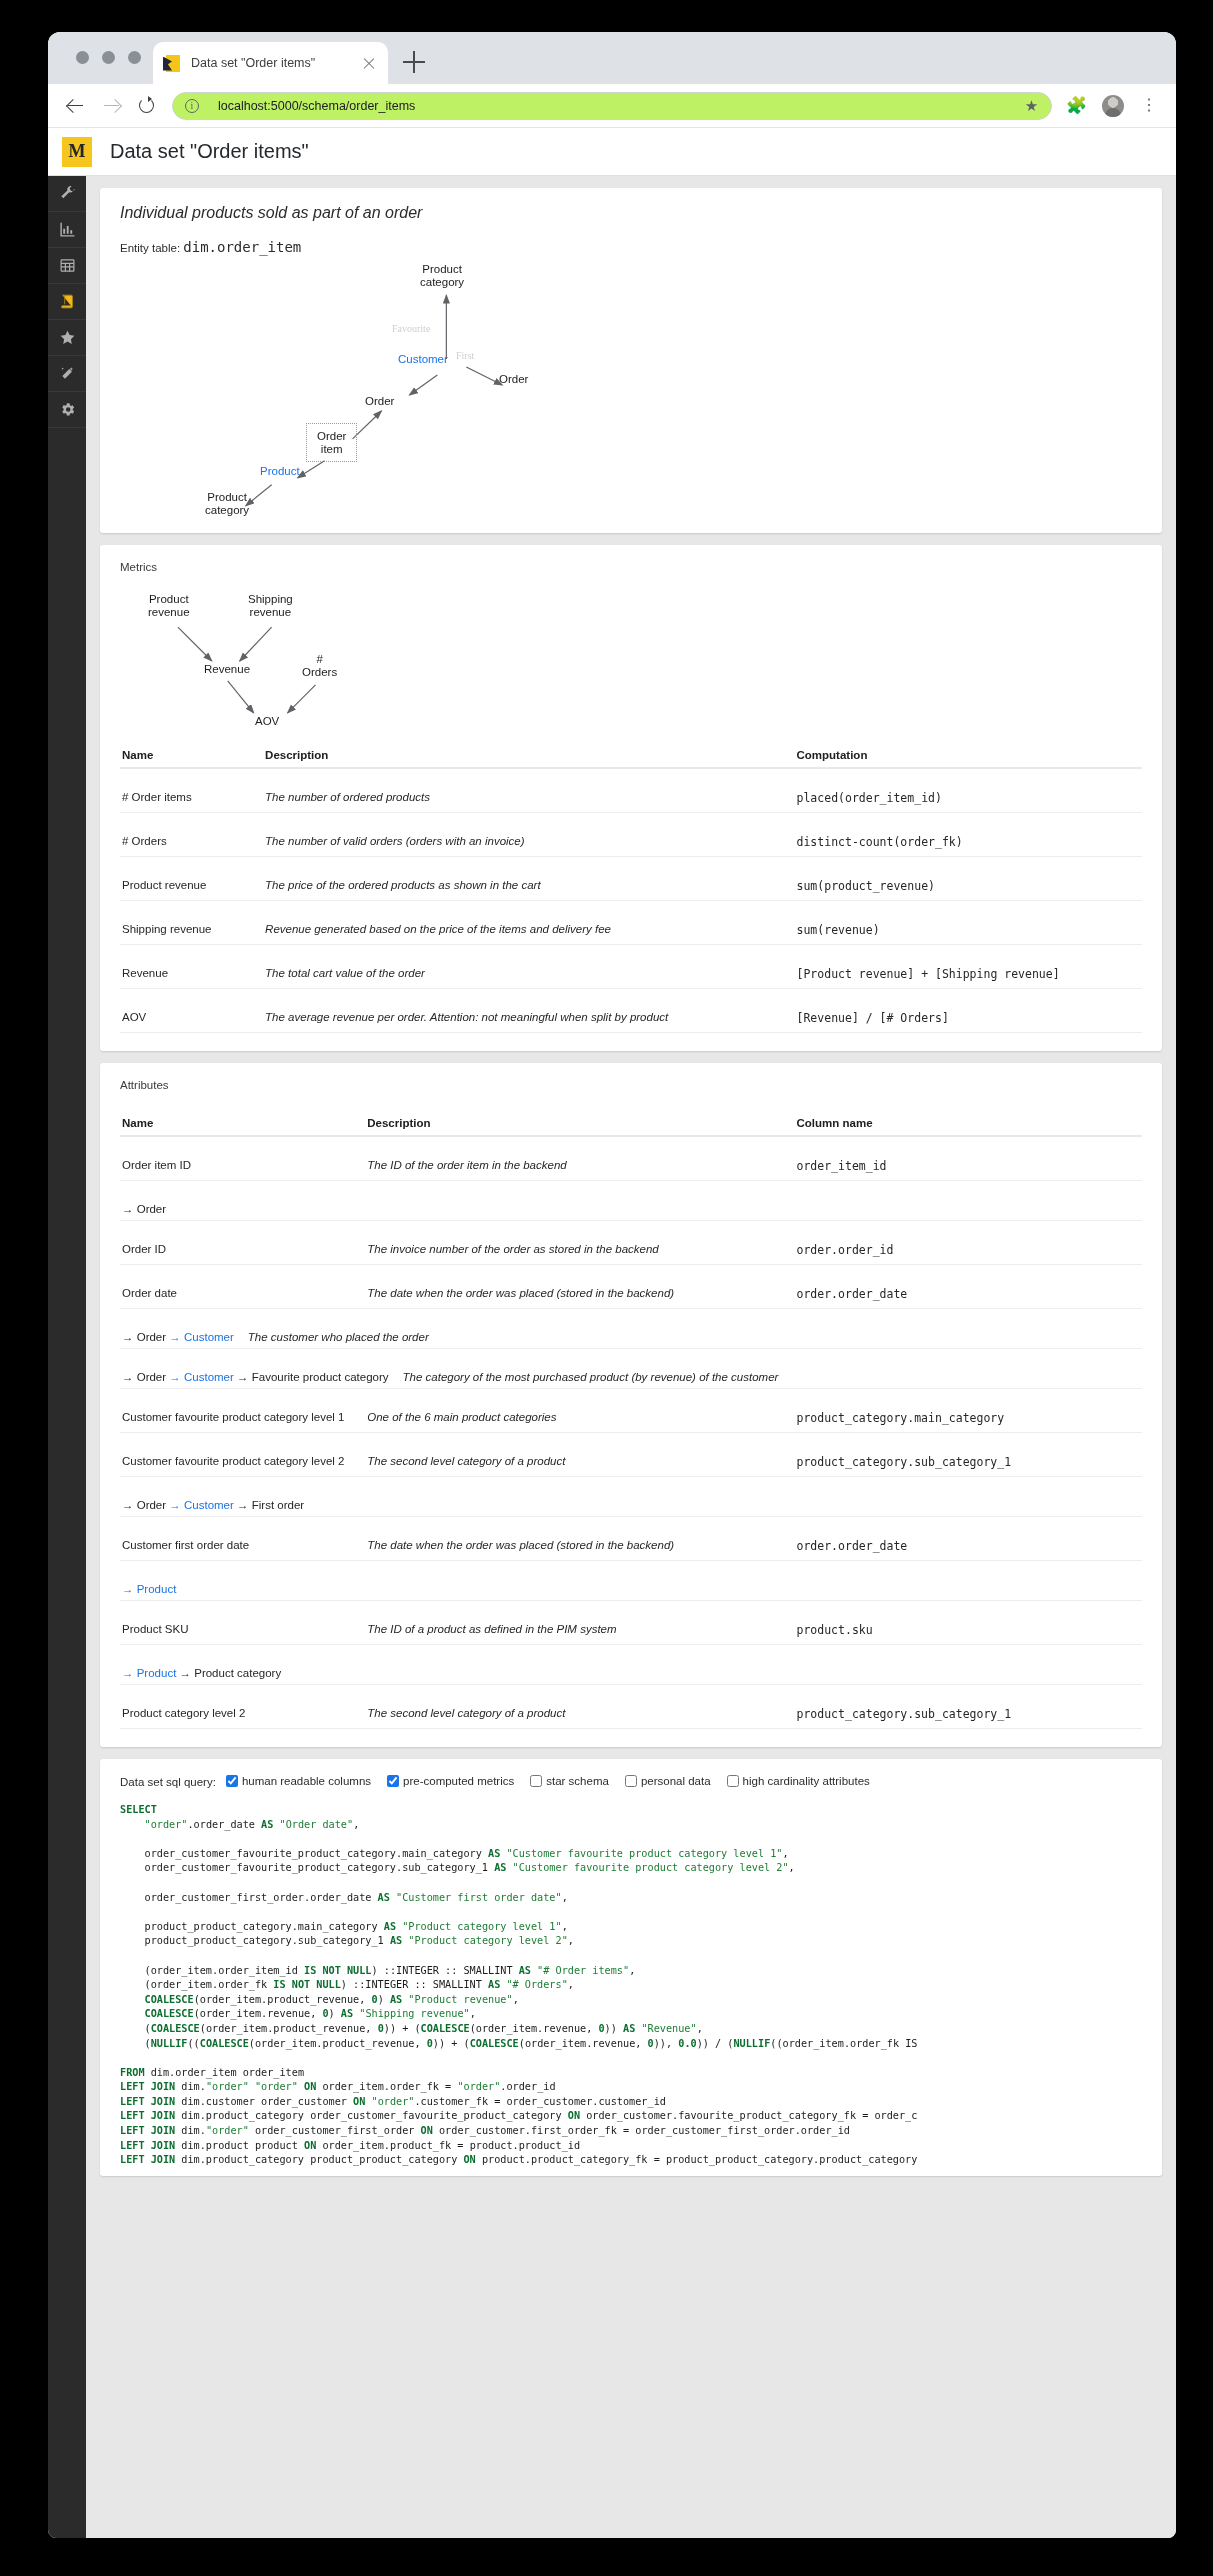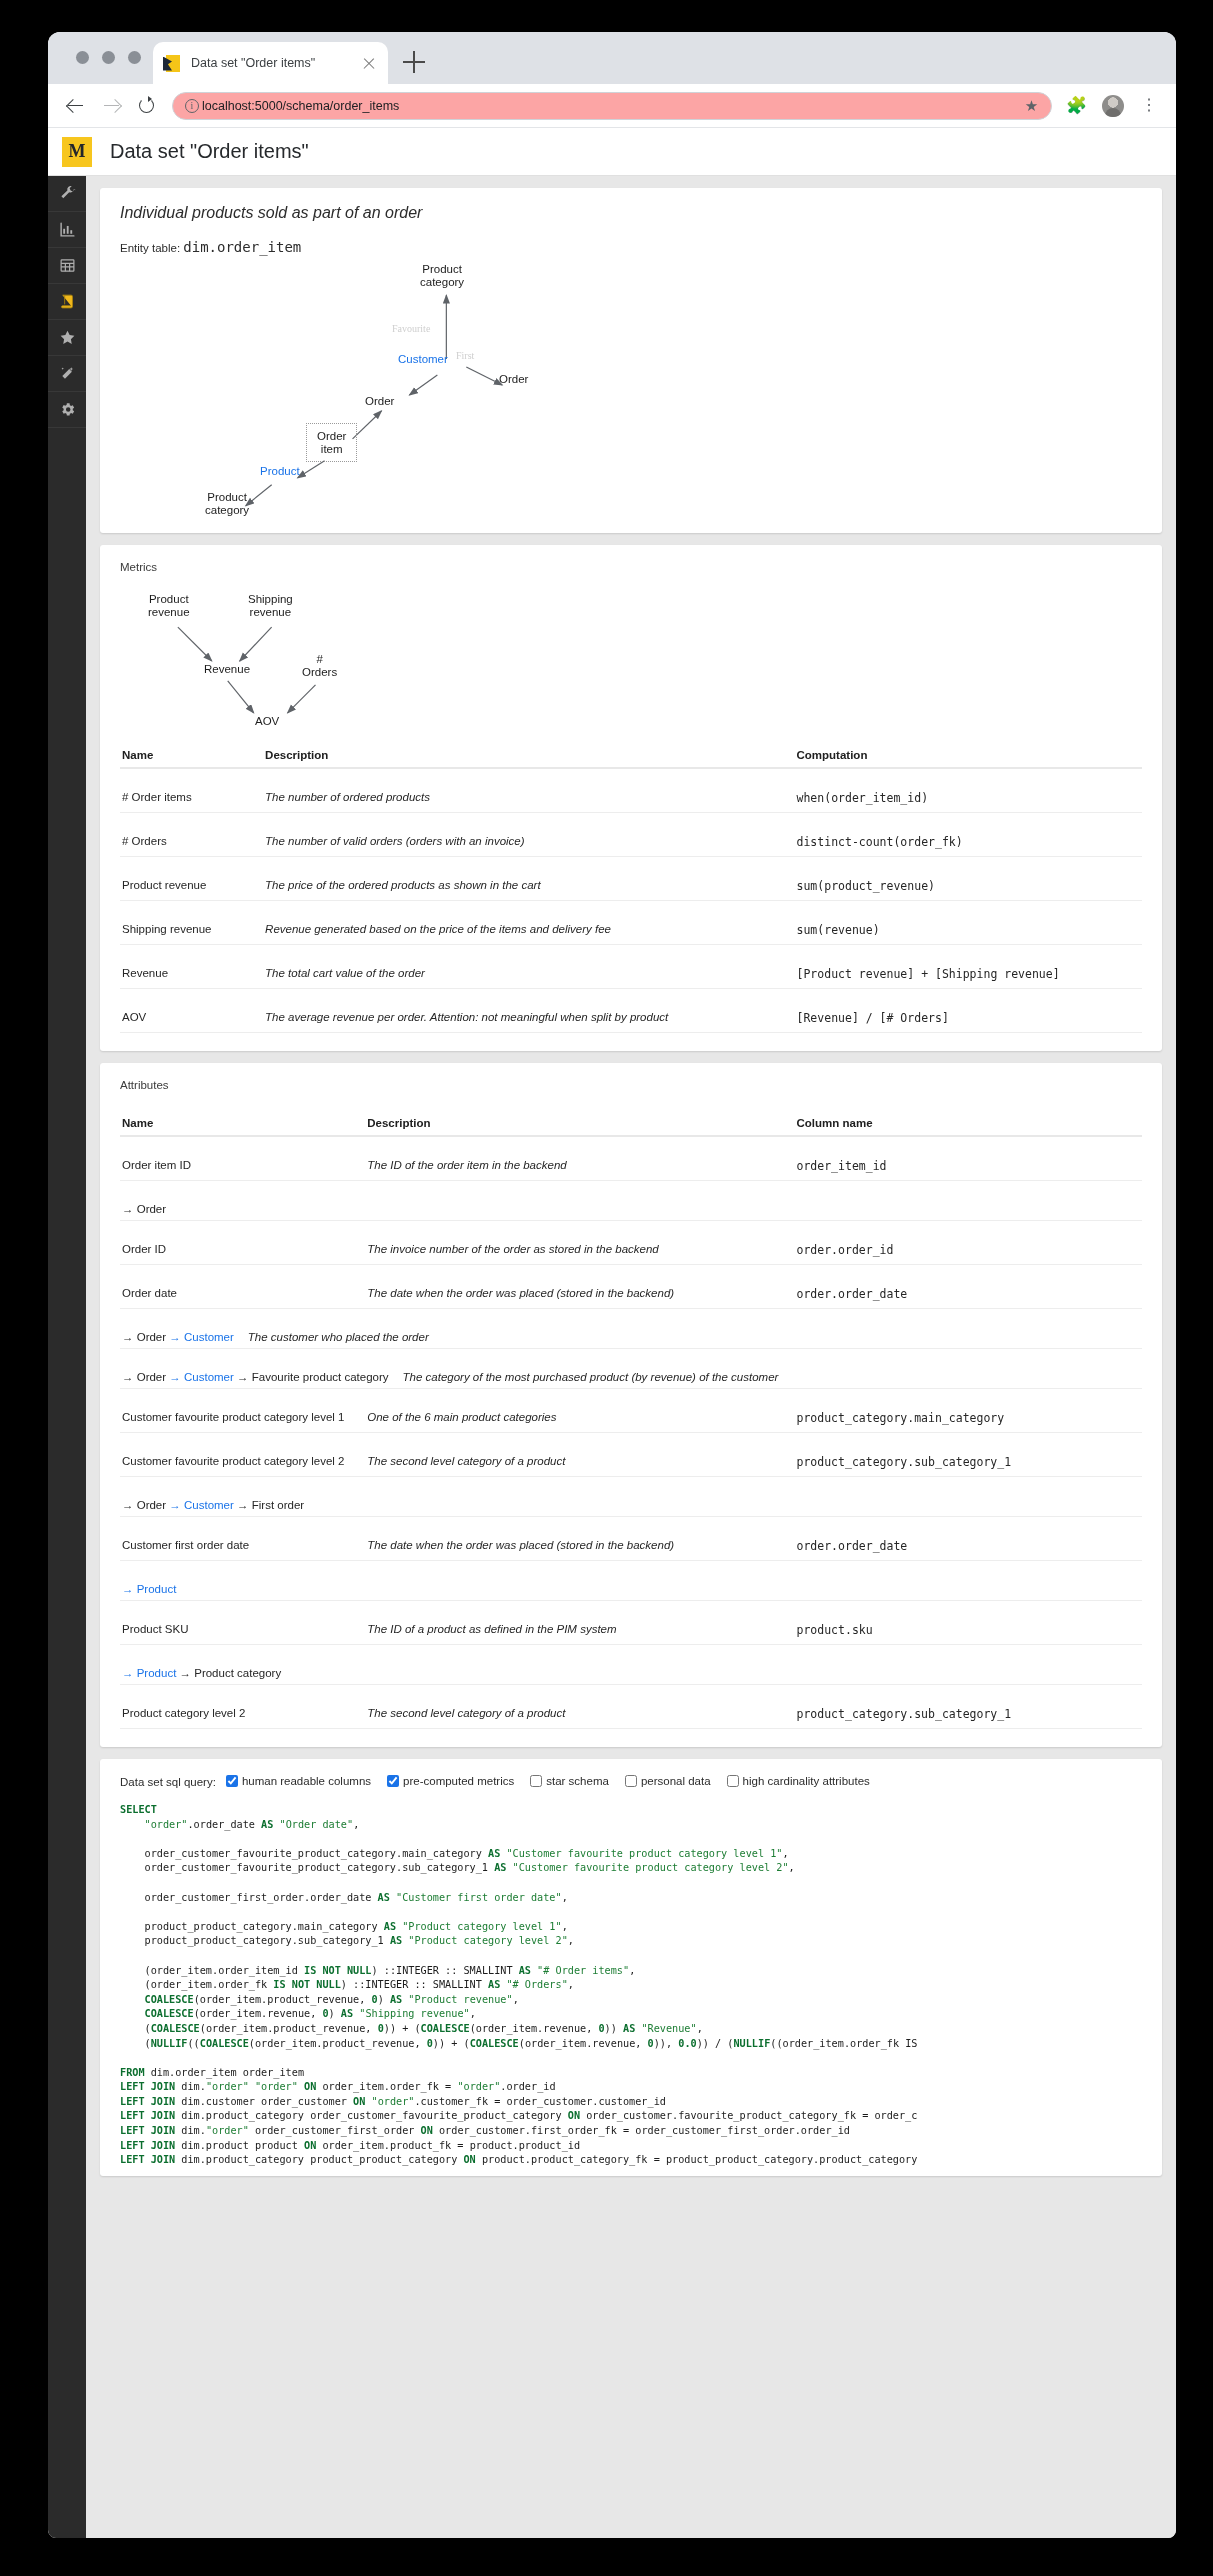--- a/index.html
+++ b/index.html
@@ -77,22 +77,22 @@
   }
   .reload {
     width:15px; height:15px; border:1.8px solid #3c4043; border-radius:50%;
     border-top-color:transparent; position:absolute; left:3px; top:3px;
   }
   .reload-wrap:after {
     content:""; position:absolute; left:12px; top:1px;
     border-left:4px solid #3c4043; border-top:3px solid transparent; border-bottom:3px solid transparent;
   }
   .omnibox {
-    flex:1; height:28px; background:#fca5a5; border:1px solid #cfd3d8; border-radius:14px;
-    display:flex; align-items:center; padding:0 12px; gap:3px;
+    flex:1; height:28px; background:#bef264; border:1px solid #cfd3d8; border-radius:14px;
+    display:flex; align-items:center; padding:0 12px; gap:19px;
   }
   .info-i {
     width:14px; height:14px; border:1.3px solid #5f6368; border-radius:50%;
     flex:0 0 14px; position:relative;
   }
   .info-i:after {
     content:"i"; position:absolute; left:0; right:0; top:-2px; text-align:center;
     font-size:10px; font-family:"Liberation Serif", serif; color:#5f6368; line-height:16px;
   }
   .url-text { flex:1; font-size:12.5px; color:#202124; white-space:nowrap; }
@@ -362,21 +362,21 @@
             <tr>
               <th style="width:14%">Name</th>
               <th style="width:52%">Description</th>
               <th style="width:34%">Computation</th>
             </tr>
           </thead>
           <tbody id="metrics-body">
               <tr>
                 <td># Order items</td>
                 <td class="it">The number of ordered products</td>
-                <td class="mn">when(order_item_id)</td>
+                <td class="mn">placed(order_item_id)</td>
               </tr>
               <tr>
                 <td># Orders</td>
                 <td class="it">The number of valid orders (orders with an invoice)</td>
                 <td class="mn">distinct-count(order_fk)</td>
               </tr>
               <tr>
                 <td>Product revenue</td>
                 <td class="it">The price of the ordered products as shown in the cart</td>
                 <td class="mn">sum(product_revenue)</td>

